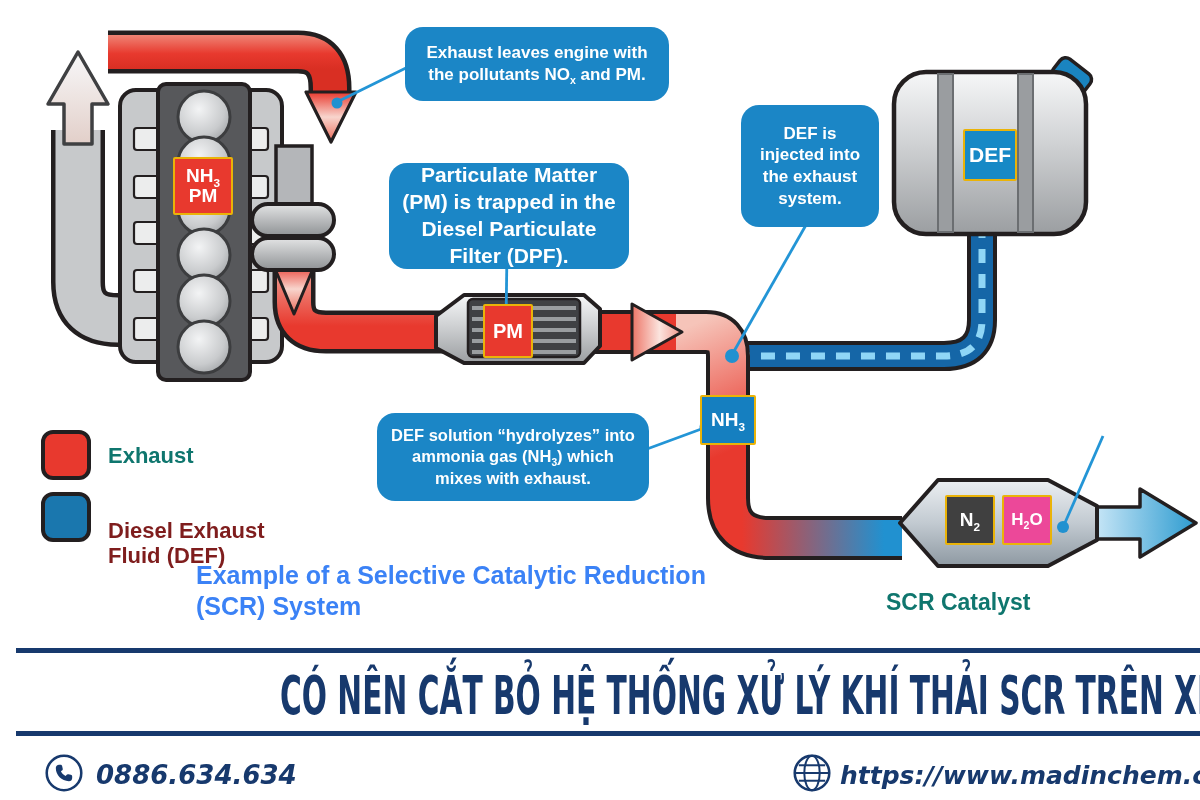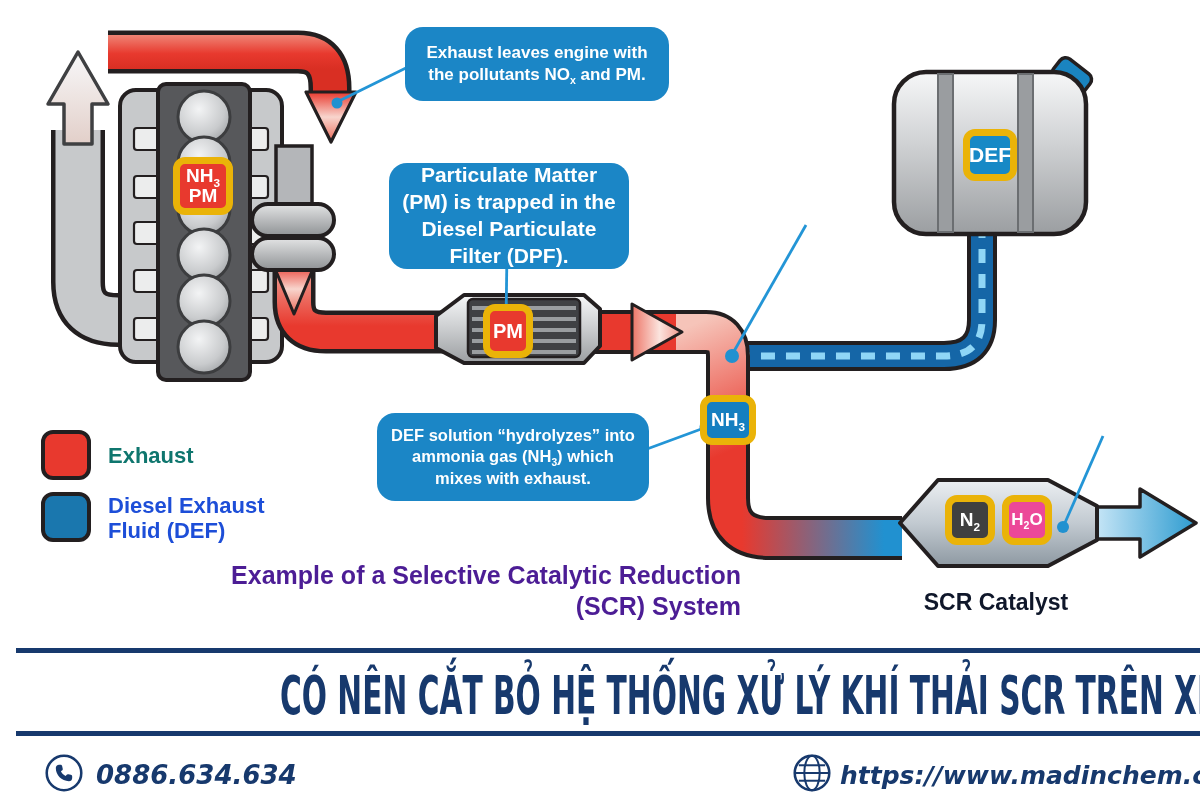--- a/index.html
+++ b/index.html
@@ -5,28 +5,28 @@
   html,body{margin:0;padding:0;background:#ffffff;}
   #stage{position:relative;width:1200px;height:800px;background:#ffffff;overflow:hidden;
          font-family:"Liberation Sans","DejaVu Sans",sans-serif;margin-left:16px;}
   .abs{position:absolute;}
   
   .callout{position:absolute;background:#1b86c6;border-radius:18px;color:#ffffff;
            font-weight:bold;display:flex;align-items:center;justify-content:center;
            text-align:center;line-height:1.28;padding:6px 12px;box-sizing:border-box;}
   .callout sub, .chiplabel sub{font-size:0.62em;line-height:0;}
   
-  .chiplabel{position:absolute;border:7px solid #eab308;border-radius:12px;color:#fff;
+  .chiplabel{position:absolute;border:2px solid #eab308;border-radius:2px;color:#fff;
              font-weight:bold;display:flex;flex-direction:column;align-items:center;
              justify-content:center;text-align:center;box-sizing:border-box;line-height:1.05;}
   
   .swatch{position:absolute;width:50px;height:50px;border:4px solid #231f20;border-radius:12px;box-sizing:border-box;}
   .legend-text{position:absolute;font-weight:bold;font-size:22px;line-height:1.12;}
-  .title{position:absolute;color:#4c1d95;font-weight:bold;font-size:25px;line-height:1.24;text-align:right;}
-  .scrlabel{position:absolute;color:#0f172a;font-weight:bold;font-size:23px;text-align:center;}
+  .title{position:absolute;color:#3b82f6;font-weight:bold;font-size:25px;line-height:1.24;text-align:left;}
+  .scrlabel{position:absolute;color:#0f766e;font-weight:bold;font-size:23px;text-align:left;}
   
   .rule{position:absolute;left:0;width:1200px;height:5px;background:#17396d;}
   .banner-text{position:absolute;left:0;right:0;top:661px;height:70px;line-height:70px;
                text-align:center;white-space:nowrap;font-family:"DejaVu Sans",sans-serif;
                font-weight:bold;font-size:53px;color:#17396d;transform:scaleX(0.56);}
   .footer-text{position:absolute;color:#17396d;font-weight:bold;font-style:italic;
                font-family:"DejaVu Sans",sans-serif;text-align:center;}
 </style>
 </head>
 <body>
@@ -188,20 +188,23 @@
       <circle cx="1047" cy="527" r="6"></circle>
     </g>
   </svg>
 
   <div class="callout" style="left:389px;top:27px;width:264px;height:74px;font-size:17px">
     <span><span>Exhaust leaves engine with the pollutants NO</span><sub>x</sub><span> and PM.</span></span>
   </div>
   <div class="callout" style="left:373px;top:163px;width:240px;height:106px;font-size:21px">
     <span><span>Particulate Matter (PM) is trapped in the Diesel Particulate Filter (DPF).</span></span>
   </div>
+  <div class="callout" style="left:725px;top:105px;width:138px;height:122px;font-size:17px">
+    <span><span>DEF is injected into the exhaust system.</span></span>
+  </div>
   <div class="callout" style="left:361px;top:413px;width:272px;height:88px;font-size:16.5px">
     <span><span>DEF solution “hydrolyzes” into ammonia gas (NH</span><sub>3</sub><span>) which mixes with exhaust.</span></span>
   </div>
 
   <div class="chiplabel" style="left:157px;top:157px;width:60px;height:58px;background:#e8392e;font-size:19px">
     <div><span>NH</span><sub>3</sub></div>
     <div>PM</div>
   </div>
   <div class="chiplabel" style="left:467px;top:304px;width:50px;height:54px;background:#e8392e;font-size:20px">
     <div>PM</div>
@@ -215,21 +218,21 @@
   <div class="chiplabel" style="left:929px;top:495px;width:50px;height:50px;background:#404040;font-size:19px">
     <div><span>N</span><sub>2</sub></div>
   </div>
   <div class="chiplabel" style="left:986px;top:495px;width:50px;height:50px;background:#ec4899;font-size:17px">
     <div><span>H</span><sub>2</sub><span>O</span></div>
   </div>
 
   <div class="swatch" style="left:25px;top:430px;background:#e8392e"></div>
   <div class="legend-text" style="left:92px;top:444px;color:#0f766e">Exhaust</div>
   <div class="swatch" style="left:25px;top:492px;background:#1a77ae"></div>
-  <div class="legend-text" style="left:92px;top:494px;width:165px;color:#1d4ed8">Diesel Exhaust Fluid (DEF)</div>
+  <div class="legend-text" style="left:92px;top:519px;width:165px;color:#7f1d1d">Diesel Exhaust Fluid (DEF)</div>
 
   <div class="title" style="left:180px;top:560px;width:545px">Example of a Selective Catalytic Reduction (SCR) System</div>
   <div class="scrlabel" style="left:870px;top:589px;width:220px">SCR Catalyst</div>
 
   <div class="rule" style="top:648px"></div>
   <div class="banner-text">CÓ NÊN CẮT BỎ HỆ THỐNG XỬ LÝ KHÍ THẢI SCR TRÊN XE Ô TÔ?</div>
   <div class="rule" style="top:731px"></div>
 
   <svg class="abs" style="left:28px;top:753px" width="40" height="40" viewBox="0 0 44 44">
     <circle cx="22" cy="22" r="19" fill="none" stroke="#17396d" stroke-width="2.8"></circle>

